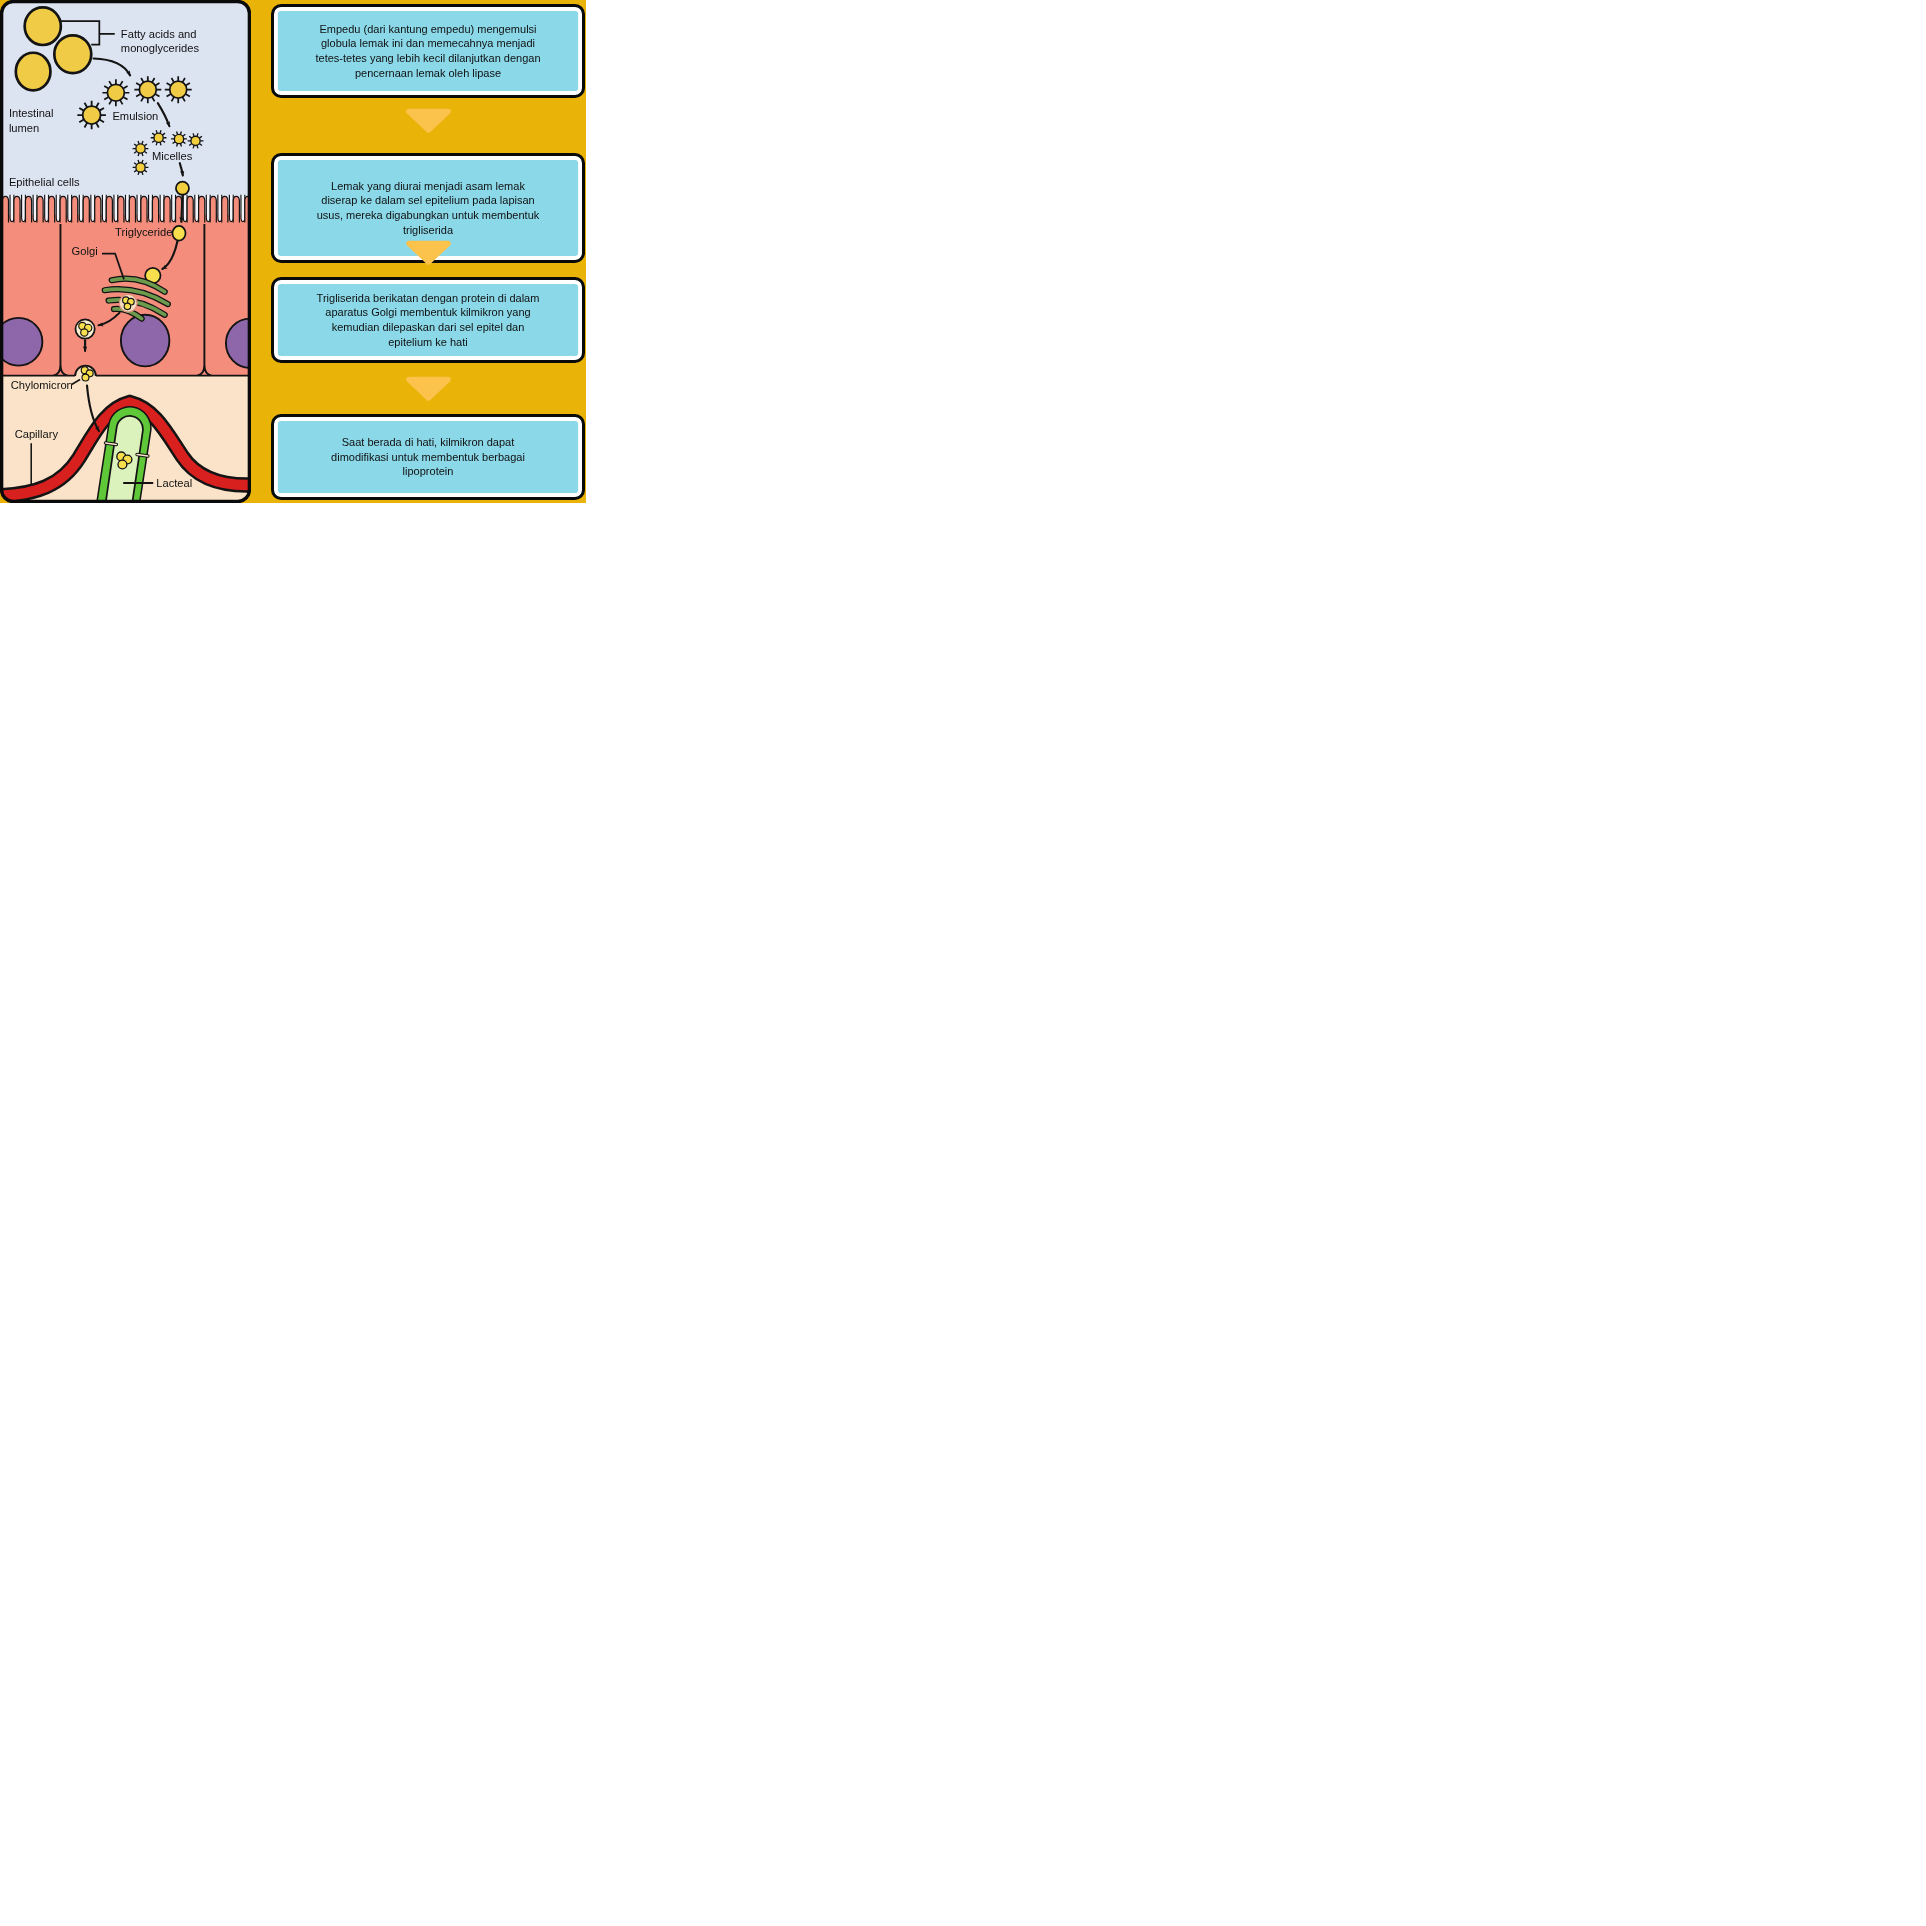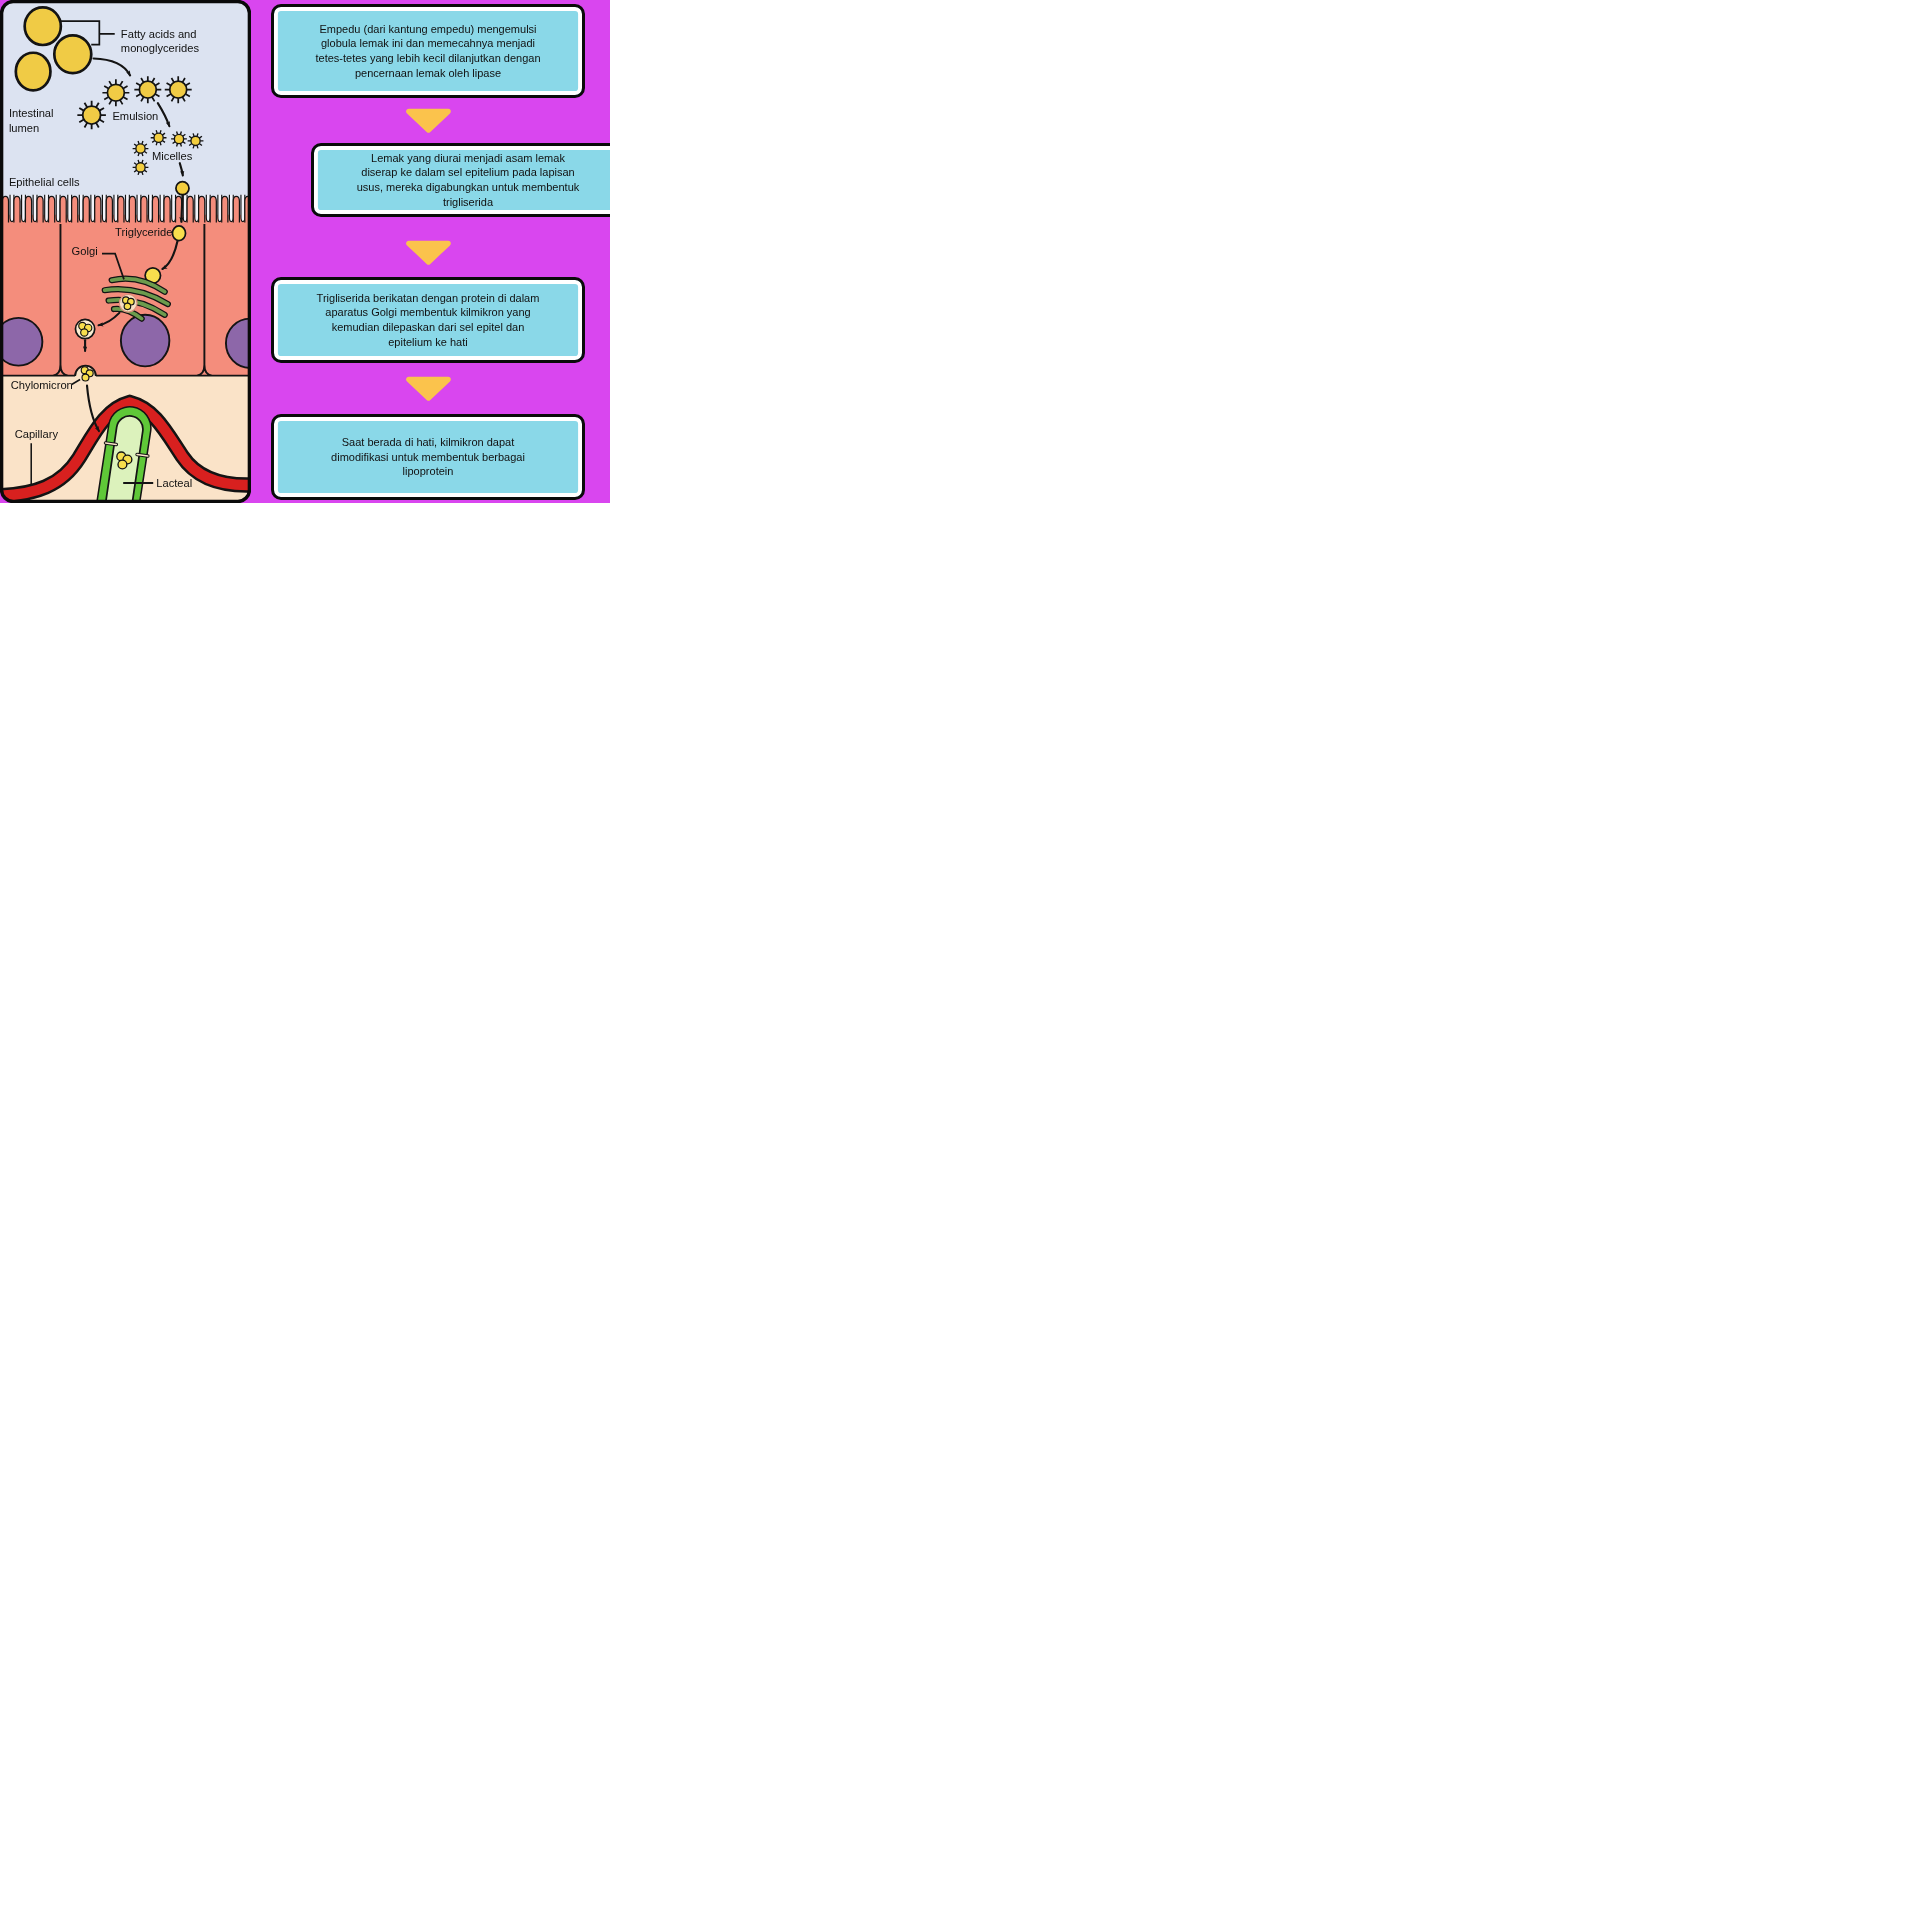--- a/index.html
+++ b/index.html
@@ -1,17 +1,17 @@
 <!DOCTYPE html>
 <html style="font-size:6.2px"><head>
 <meta charset="utf-8">
 <style>
   html,body{margin:0;padding:0;background:#ffffff;}
-  .page{position:relative;width:586px;height:503px;background:#d946ef;overflow:hidden;
-        font-family:"Liberation Sans",sans-serif;padding-left:24px;}
+  .page{position:relative;width:586px;height:503px;background:#eab308;overflow:hidden;
+        font-family:"Liberation Sans",sans-serif;}
   .diagram-wrap{position:absolute;left:0;top:0;width:251px;height:503px;}
   .flow-col{position:absolute;left:271px;top:0;width:314px;height:503px;}
   .flow-box{position:absolute;left:0;width:314px;box-sizing:border-box;
             background:#8AD8E8;border:3.1px solid #0a0a0a;border-radius:10px;
             box-shadow:inset 0 0 0 3.9px #ffffff;
             display:flex;align-items:center;justify-content:center;}
   .step-text{white-space:pre-line;text-align:center;font-size:11px;line-height:1.33;
              color:#111111;padding:0 9.2px;}
   .flow-arrow{position:absolute;left:133px;width:49px;height:25.4px;}
   .lbl{font-family:"Liberation Sans",sans-serif;font-size:29px;fill:#111111;}
@@ -218,21 +218,21 @@
 tetes-tetes yang lebih kecil dilanjutkan dengan
 pencernaan lemak oleh lipase</div>
     </div>
 
     <div class="flow-arrow" style="top:108px;">
       <svg width="49" height="25.4" viewBox="0 0 126 66">
         <path d="M12,9 L114,9 L63,57 Z" fill="#FBC34C" stroke="#FBC34C" stroke-width="14" stroke-linejoin="round"></path>
       </svg>
     </div>
 
-    <div class="flow-box" style="top:143px;height:74px;margin-left:40px;">
+    <div class="flow-box" style="top:153px;height:110px;">
       <div class="step-text">Lemak yang diurai menjadi asam lemak
 diserap ke dalam sel epitelium pada lapisan
 usus, mereka digabungkan untuk membentuk
 trigliserida</div>
     </div>
 
     <div class="flow-arrow" style="top:240px;">
       <svg width="49" height="25.4" viewBox="0 0 126 66">
         <path d="M12,9 L114,9 L63,57 Z" fill="#FBC34C" stroke="#FBC34C" stroke-width="14" stroke-linejoin="round"></path>
       </svg>

